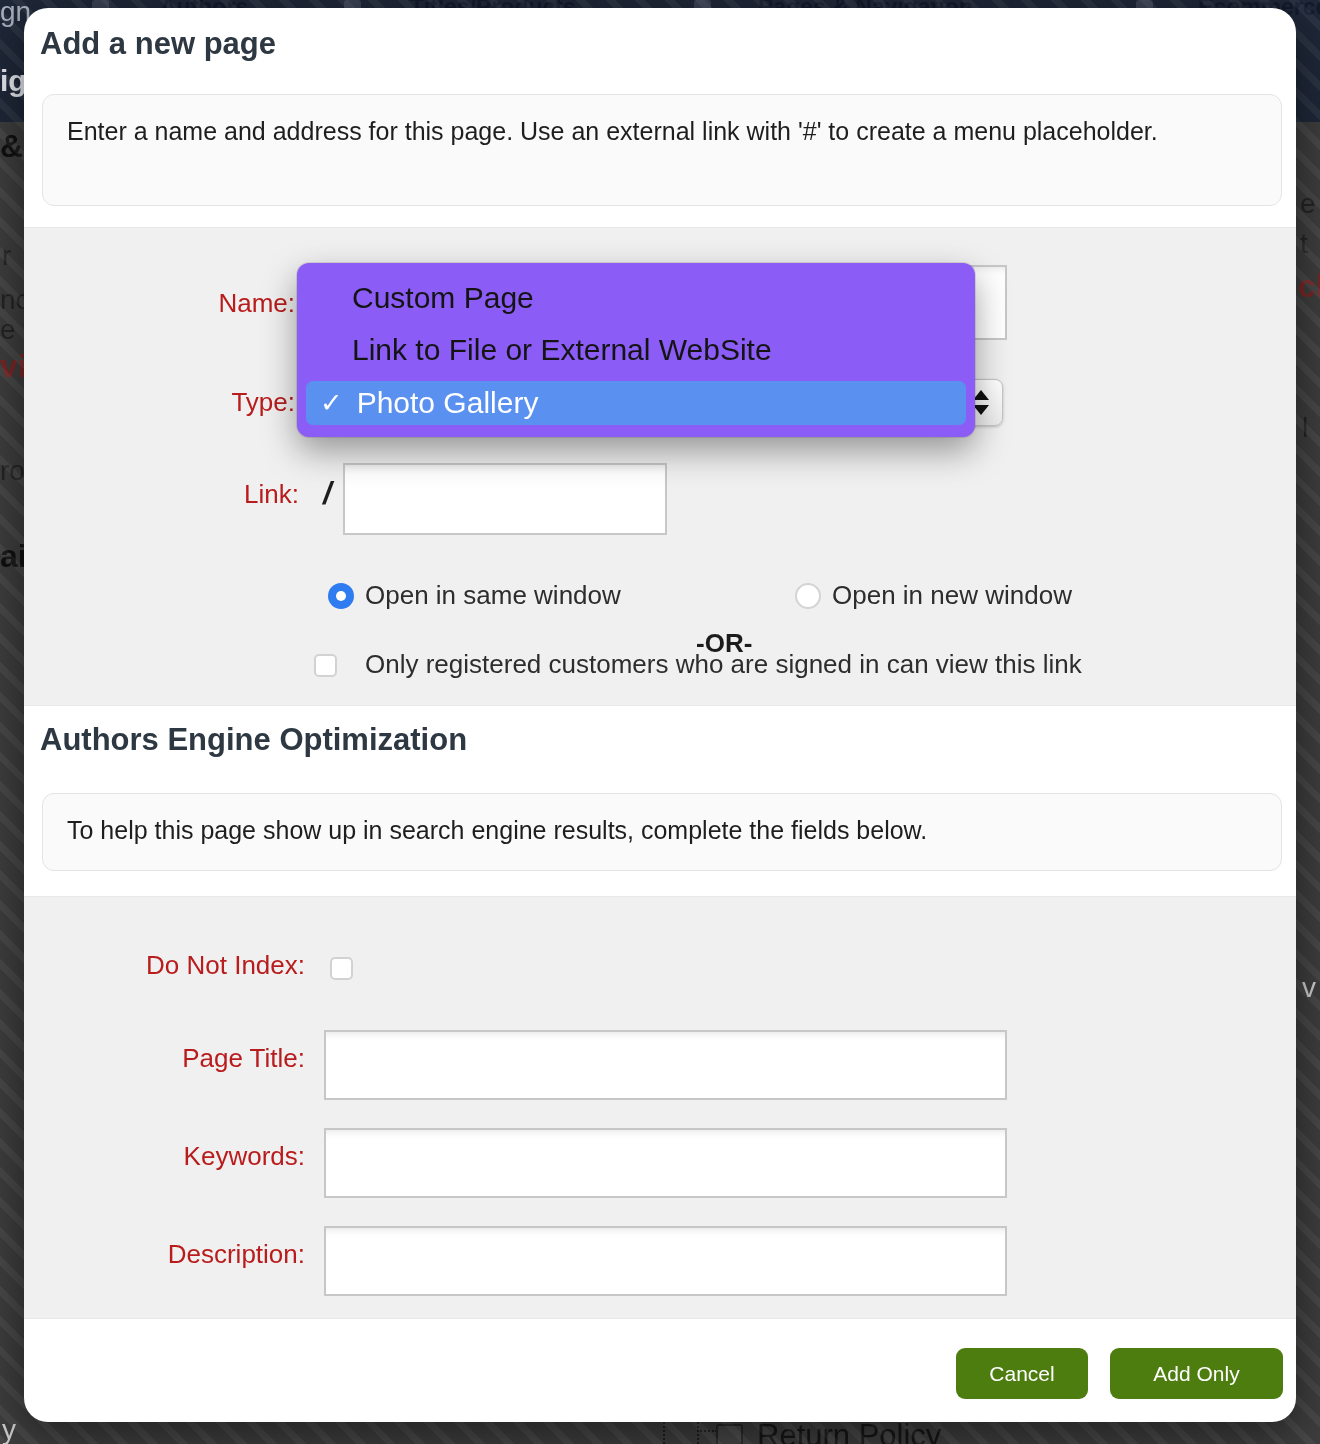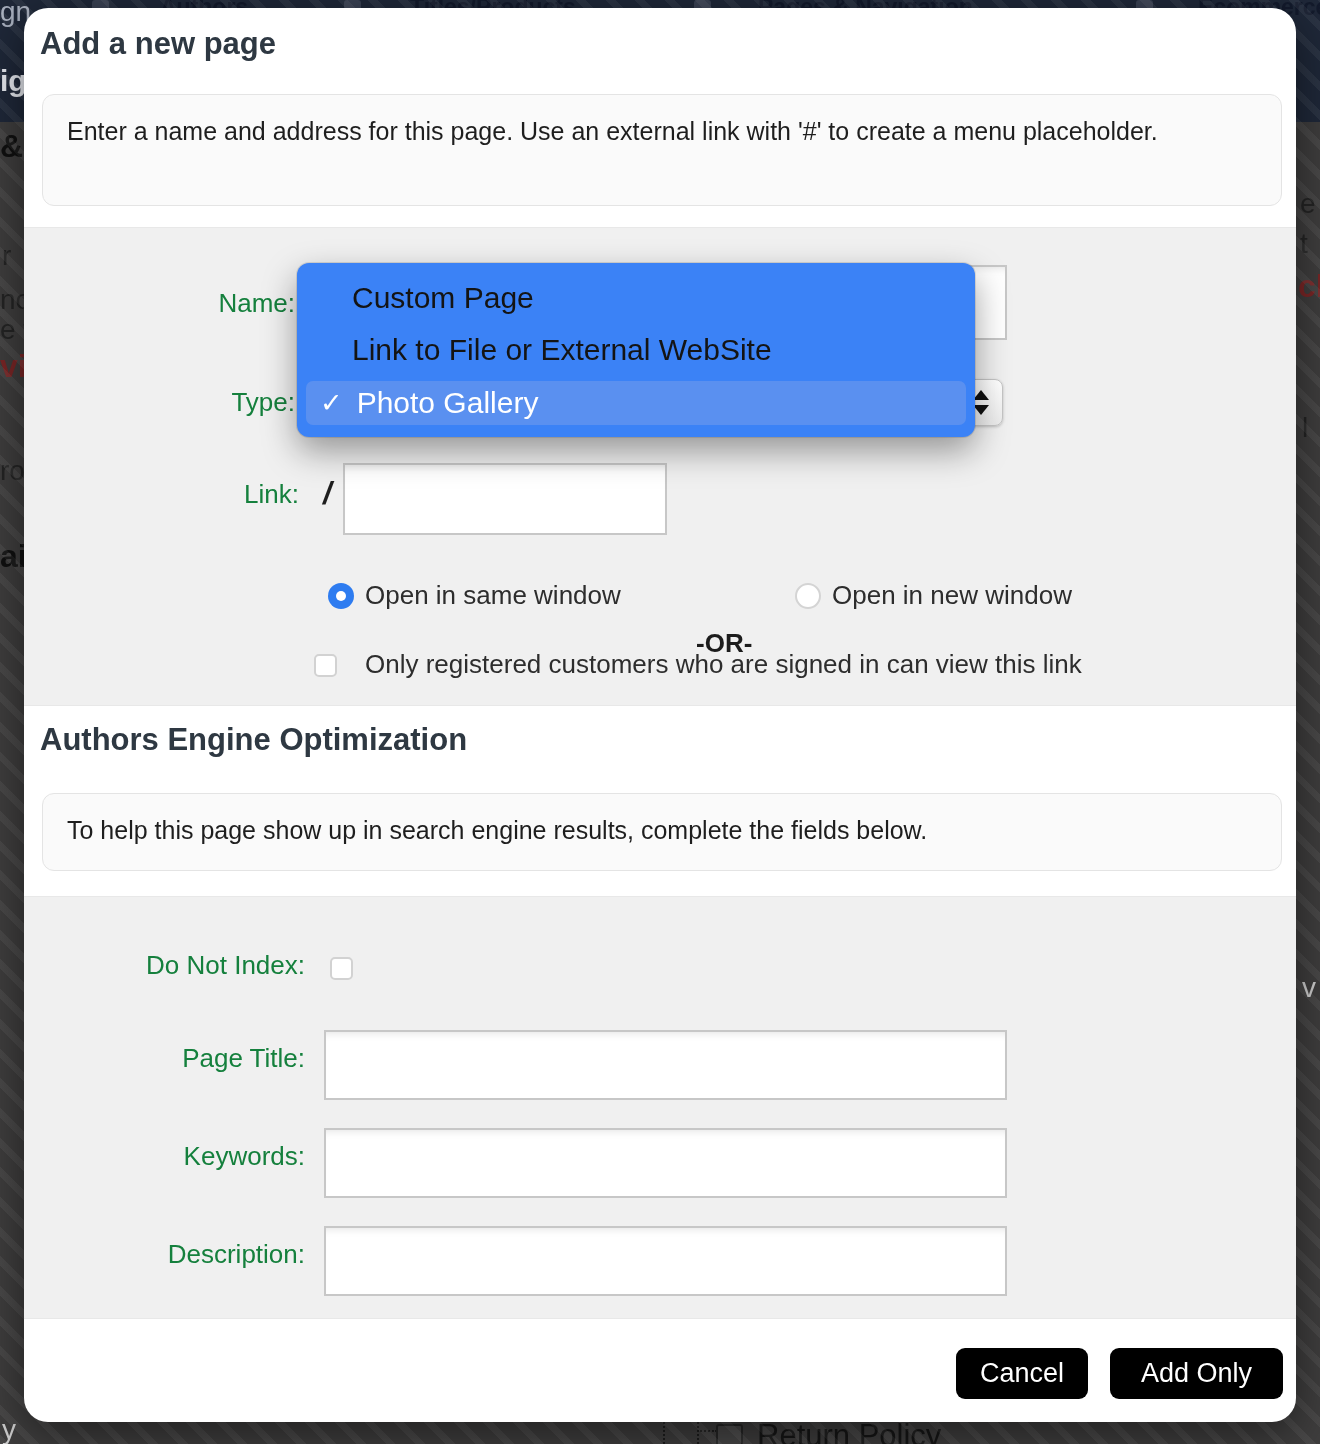--- a/index.html
+++ b/index.html
@@ -50,21 +50,21 @@
   .info-1 { top:86px;  height:112px; }
   .info-2 { top:785px; height:78px; }
 
   .section-gray {
     position:absolute; left:0; width:1272px; background:#f0f0f0;
     border-top:1px solid #e8e8e8; border-bottom:1px solid #e8e8e8;
   }
   .gray-1 { top:219px; height:479px; }
   .gray-2 { top:888px; height:423px; }
 
-  .flabel { position:absolute; font-size:26px; color:#15803d; text-align:right; white-space:nowrap; }
+  .flabel { position:absolute; font-size:26px; color:#b91c1c; text-align:right; white-space:nowrap; }
   .fl-name { left:60px;  top:280px; width:211px; }
   .fl-type { left:60px;  top:379px; width:211px; }
   .fl-link { left:60px;  top:471px; width:215px; }
   .fl-dni  { left:41px;  top:942px;  width:240px; }
   .fl-pt   { left:41px;  top:1035px; width:240px; }
   .fl-kw   { left:41px;  top:1133px; width:240px; }
   .fl-de   { left:41px;  top:1231px; width:240px; }
 
   .tinput {
     position:absolute; background:#fff; border:2px solid #c7c7c7;
@@ -86,21 +86,21 @@
     box-shadow:0 1px 3px rgba(0,0,0,0.22);
   }
   .stepper { position:absolute; right:6px; top:0; height:100%; width:30px;
     display:flex; flex-direction:column; align-items:center; justify-content:center; gap:5px; }
   .tri-up   { width:0; height:0; border-left:8px solid transparent; border-right:8px solid transparent; border-bottom:10px solid #111; }
   .tri-down { width:0; height:0; border-left:8px solid transparent; border-right:8px solid transparent; border-top:10px solid #111; }
 
   
   .dropdown {
     position:absolute; left:273px; top:255px; width:678px; height:174px; z-index:5;
-    background:#3b82f6; border-radius:12px; padding:9px 0;
+    background:#8b5cf6; border-radius:12px; padding:9px 0;
     box-shadow:0 14px 34px rgba(0,0,0,0.38), 0 0 0 1px rgba(0,0,0,0.10);
   }
   .dd-item { height:52px; line-height:52px; padding-left:55px; font-size:30px; color:#141414; white-space:nowrap; }
   .dd-item.selected {
     height:44px; margin:5px 9px 0 9px; padding-left:14px; line-height:normal;
     border-radius:7px; background:#5a90f0; color:#ffffff;
     display:flex; align-items:center;
   }
   .dd-check { font-size:27px; margin-right:14px; }
 
@@ -115,21 +115,21 @@
   .rl-new  { left:808px; top:572px; }
 
   .cbox { position:absolute; width:23px; height:23px; background:#fff; border:2px solid #d2d2d2; border-radius:5px; }
   .cb-reg { left:290px; top:646px; }
   .cb-dni { left:306px; top:949px; }
   .cl-reg { left:341px; top:641px; }
 
   
   .btn {
     position:absolute; top:1340px; height:51px; border:none; border-radius:9px;
-    background:#000000; color:#fff; font-size:27px; font-family:inherit;
+    background:#4d7c0f; color:#fff; font-size:21px; font-family:inherit;
     display:flex; align-items:center; justify-content:center; cursor:pointer;
   }
   .btn-cancel { left:932px;  width:132px; }
   .btn-add    { left:1086px; width:173px; }
 </style>
 </head>
 <body>
 
 <div class="stage">
 

